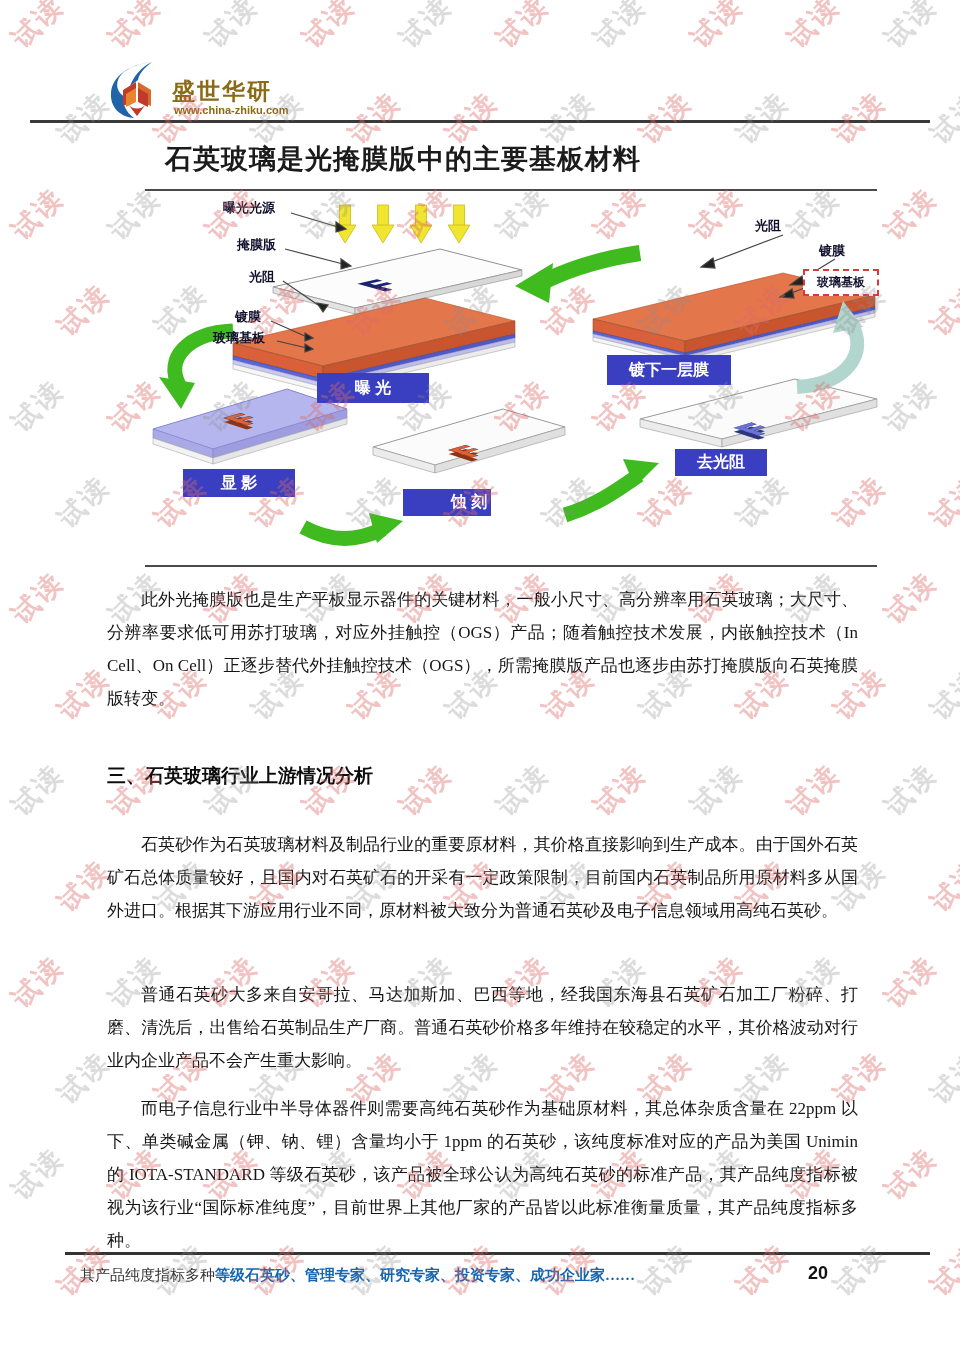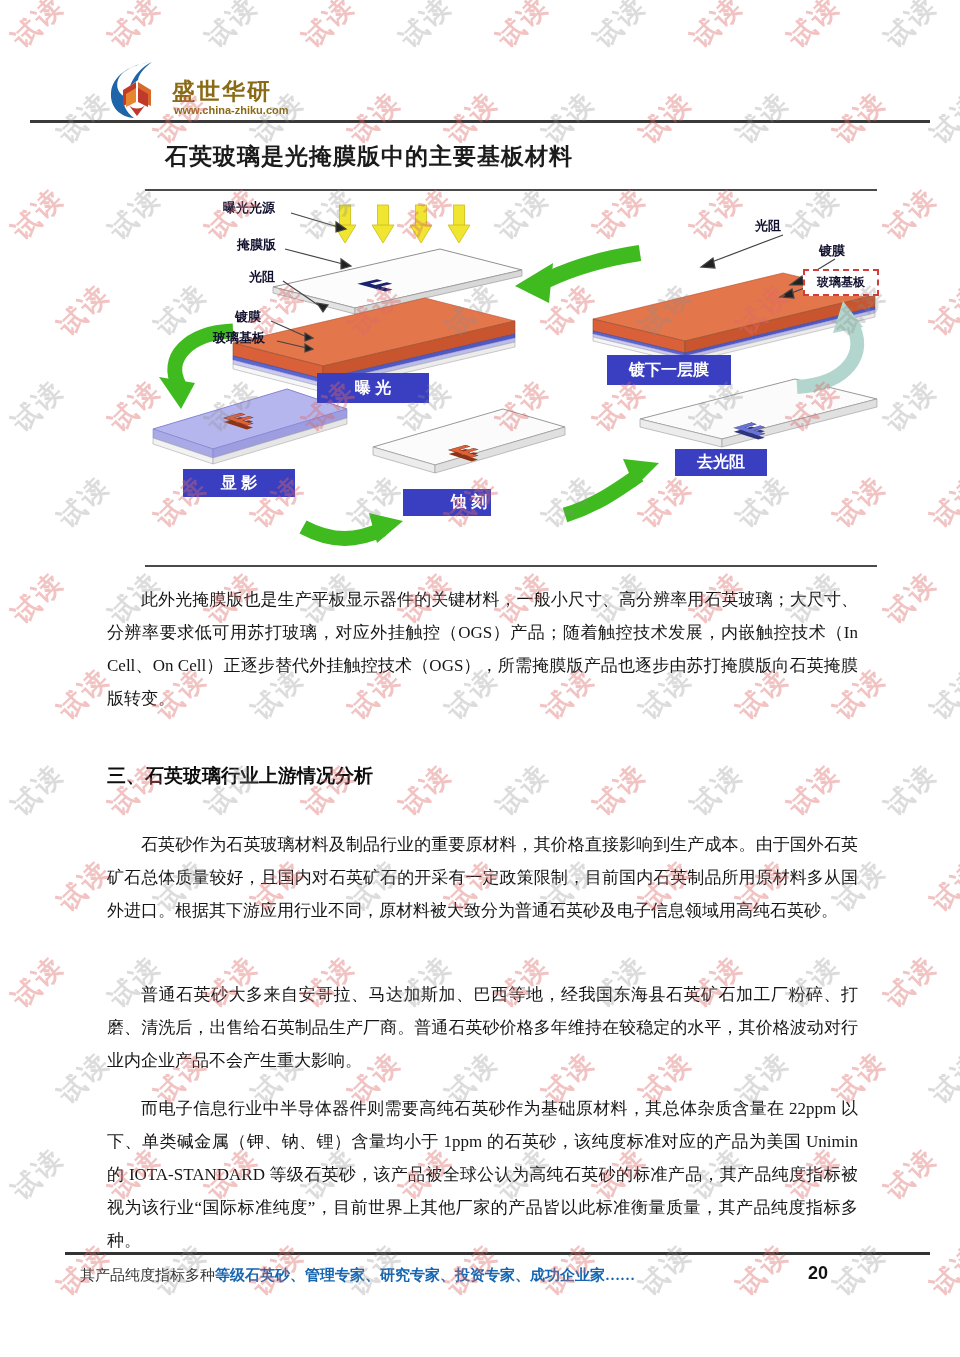--- a/index.html
+++ b/index.html
@@ -18,21 +18,21 @@
   .brand { position:absolute; left:172px; top:76px; font-family:"Liberation Sans", sans-serif;
            font-weight:bold; font-size:23px; color:#8a6a14; letter-spacing:2px; }
   .brand-url { position:absolute; left:174px; top:104px; font-family:"Liberation Sans", sans-serif;
            font-weight:bold; font-size:11px; color:#8a6a14; }
   .hdr-title { position:absolute; left:350px; top:97px; width:450px; text-align:right;
            font-family:"Liberation Sans", sans-serif; font-size:14.5px; color:#111; }
   .hdr-rule { position:absolute; left:30px; top:120px; width:900px; height:3px; background:#3a3a3a; }
 
   
   .fig { position:absolute; left:95px; top:137px; width:787px; height:448px; background:#fff; z-index:1; }
-  .fig-title { position:absolute; left:70px; top:4px; font-size:23px; font-weight:bold;
+  .fig-title { position:absolute; left:70px; top:4px; font-size:27px; font-weight:bold;
            color:#1b1b1b; letter-spacing:1px; font-family:"Liberation Serif", serif; }
   .fig-rule { position:absolute; left:50px; width:732px; height:2px; background:#4a4a4a; }
   .fig-rule.top { top:52px; }
   .fig-rule.bottom { top:428px; }
   .fig-svg { position:absolute; left:0; top:0; }
   .dlabel { position:absolute; font-family:"Liberation Sans", sans-serif; font-size:13px;
            font-weight:bold; color:#10102e; white-space:nowrap; }
   .stagebox { position:absolute; background:#3a3fc1; color:#fff; display:flex;
            align-items:center; justify-content:center; font-family:"Liberation Sans", sans-serif;
            font-weight:bold; font-size:16px; white-space:nowrap; }

